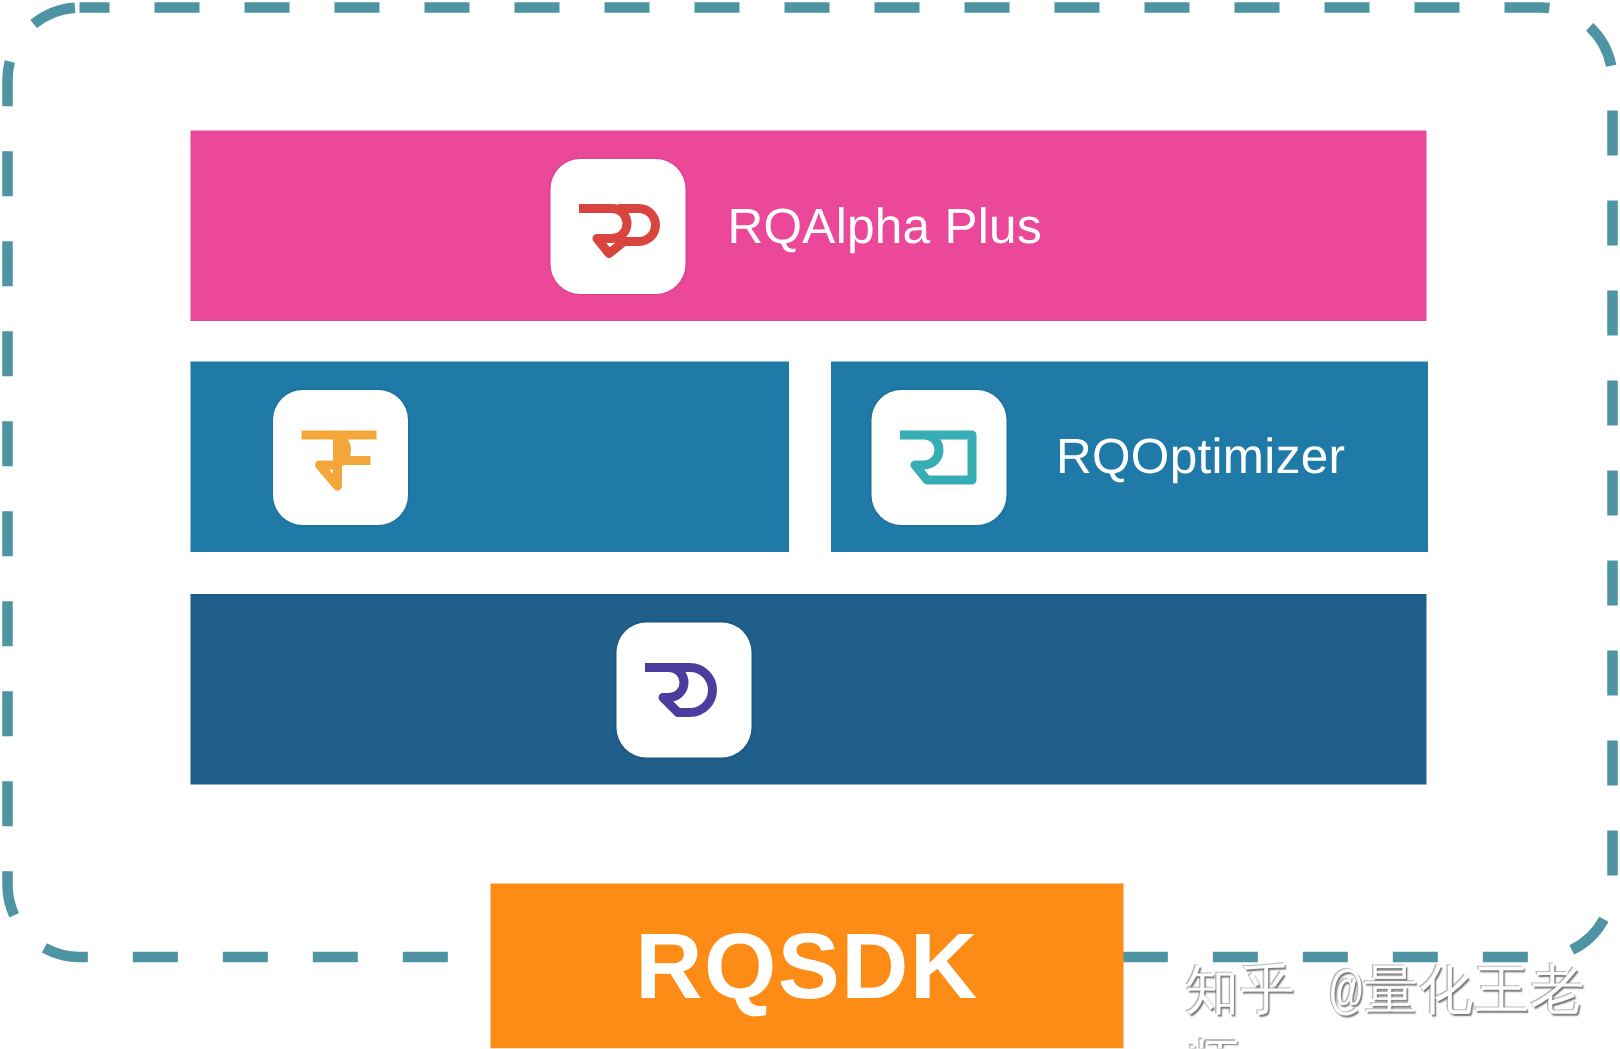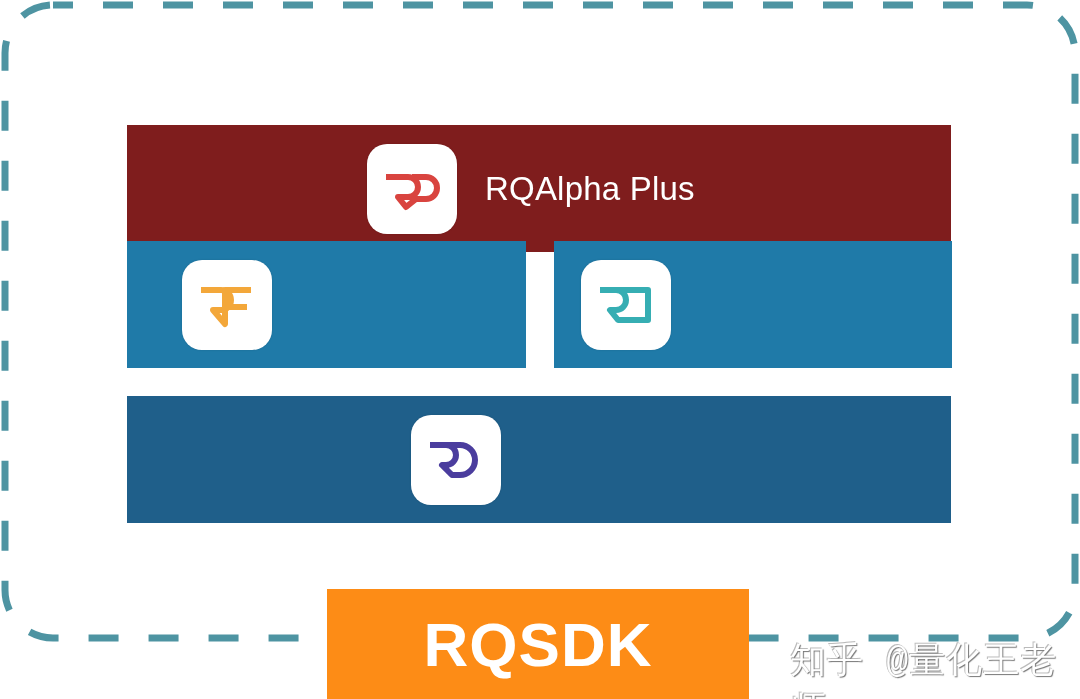--- a/index.html
+++ b/index.html
@@ -25,21 +25,21 @@
       font-family: Liberation Mono, monospace; letter-spacing: 1px;
     }
   </style>
 </head>
 <body>
 
 <svg class="frame" width="1080" height="699" viewBox="0 0 1080 699">
   <rect x="5" y="5" width="1070" height="633" rx="48" ry="48" fill="none" stroke="#4e94a2" stroke-width="7" stroke-dasharray="30 30" stroke-dashoffset="10"></rect>
 </svg>
 
-<div class="block" style="left:127px;top:87px;width:824px;height:127px;background:#7f1d1d;margin-top:38px;">
+<div class="block" style="left:127px;top:87px;width:824px;height:127px;background:#ec4899;">
   <div class="icon-box" style="left:240px;top:19px;">
     <svg width="60" height="44" viewBox="0 0 60 44">
       <path d="M4 10 H26 A10 10 0 0 1 26 30 H16 L24 40 L34 32 H44 A11 11 0 0 0 44 10 H30" fill="none" stroke="#d9443f" stroke-width="6" stroke-linejoin="round"></path>
     </svg>
   </div>
   <span class="label" style="left:358px;top:45px;">RQAlpha Plus</span>
 </div>
 
 <div class="block" style="left:127px;top:241px;width:399px;height:127px;background:#1f7aa8;">
   <div class="icon-box" style="left:55px;top:19px;">
@@ -48,20 +48,21 @@
     </svg>
   </div>
 </div>
 
 <div class="block" style="left:554px;top:241px;width:398px;height:127px;background:#1f7aa8;">
   <div class="icon-box" style="left:27px;top:19px;">
     <svg width="60" height="50" viewBox="0 0 60 50">
       <path d="M4 10 H52 V40 H22 L14 30 H20 A10 10 0 0 0 20 10" fill="none" stroke="#36aeb3" stroke-width="6" stroke-linejoin="round"></path>
     </svg>
   </div>
+  <span class="label" style="left:150px;top:44px;">RQOptimizer</span>
 </div>
 
 <div class="block" style="left:127px;top:396px;width:824px;height:127px;background:#1f5f8a;">
   <div class="icon-box" style="left:284px;top:19px;">
     <svg width="60" height="50" viewBox="0 0 60 50">
       <path d="M4 10 H34 A15 15 0 0 1 34 40 H26 L16 30 H20 A10 10 0 0 0 20 10" fill="none" stroke="#4b3d9e" stroke-width="6" stroke-linejoin="round"></path>
     </svg>
   </div>
 </div>
 

